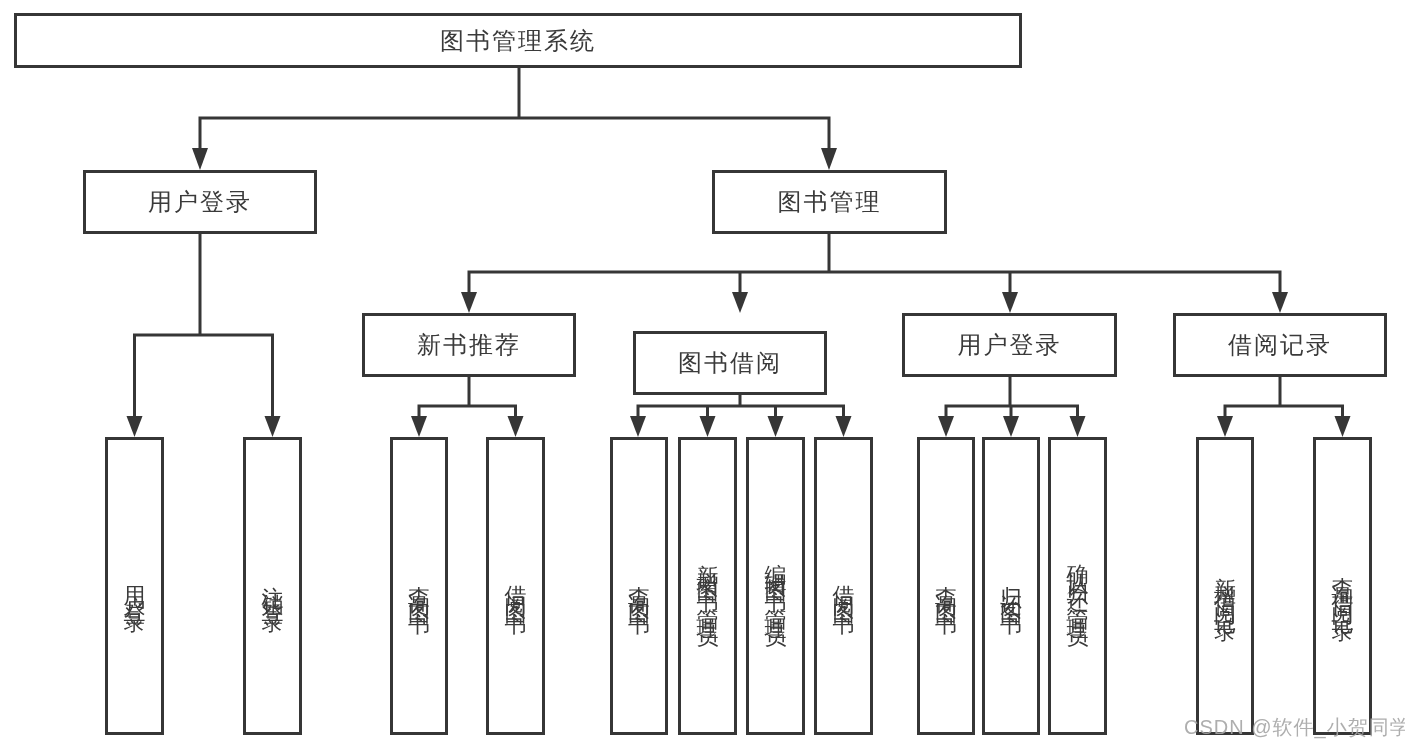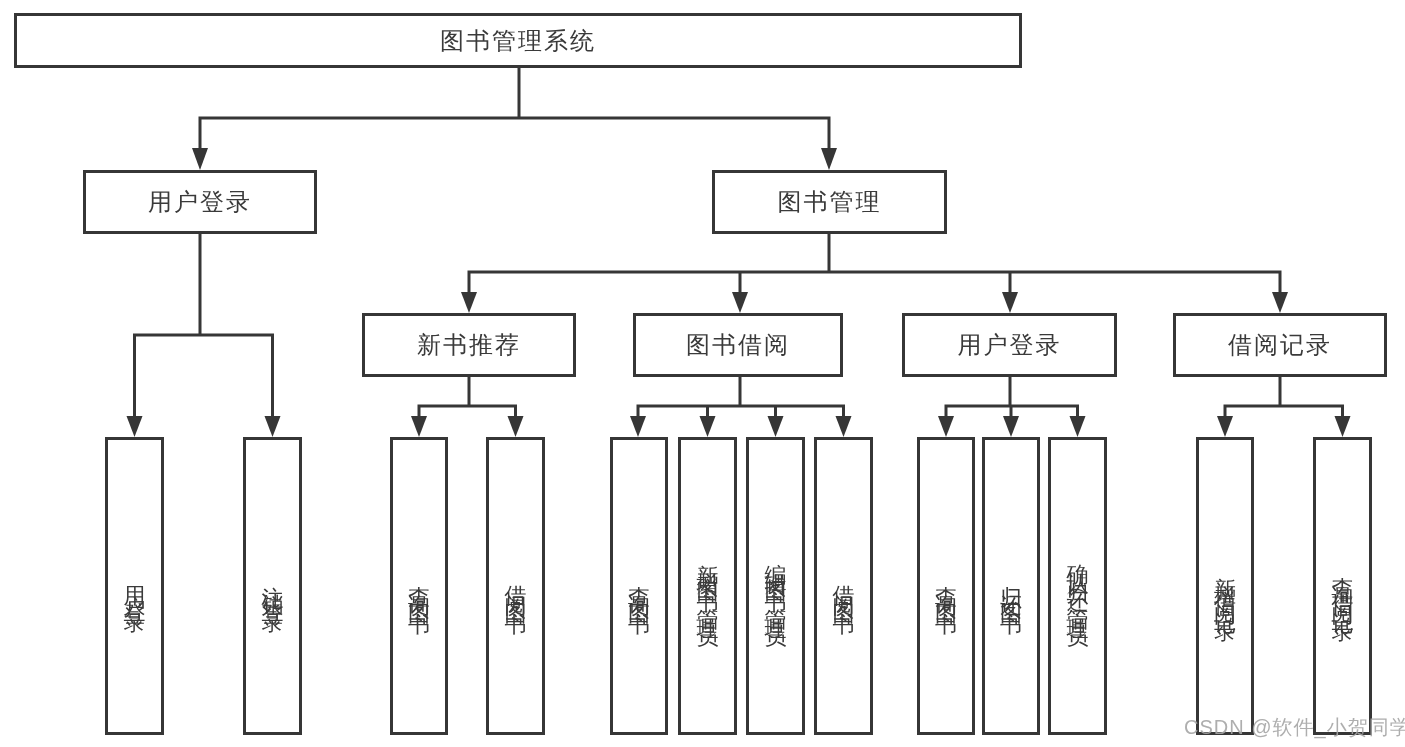--- a/index.html
+++ b/index.html
@@ -118,21 +118,21 @@
   <div class="box hlabel" style="left:83px;top:170px;width:234px;height:64px">
     <span>用户登录</span>
   </div>
   <div class="box hlabel" style="left:362px;top:313px;width:214px;height:64px">
     <span>新书推荐</span>
   </div>
 
   <div class="box hlabel" style="left:712px;top:170px;width:235px;height:64px">
     <span>图书管理</span>
   </div>
-  <div class="box hlabel" style="left:633px;top:313px;width:210px;height:64px">
+  <div class="box hlabel" style="left:633px;top:331px;width:194px;height:64px">
     <span>图书借阅</span>
   </div>
   <div class="box hlabel" style="left:902px;top:313px;width:215px;height:64px">
     <span>用户登录</span>
   </div>
   <div class="box hlabel" style="left:1173px;top:313px;width:214px;height:64px">
     <span>借阅记录</span>
   </div>
 
   <div class="box vlabel" style="left:105px;top:437px;width:59px;height:298px">

